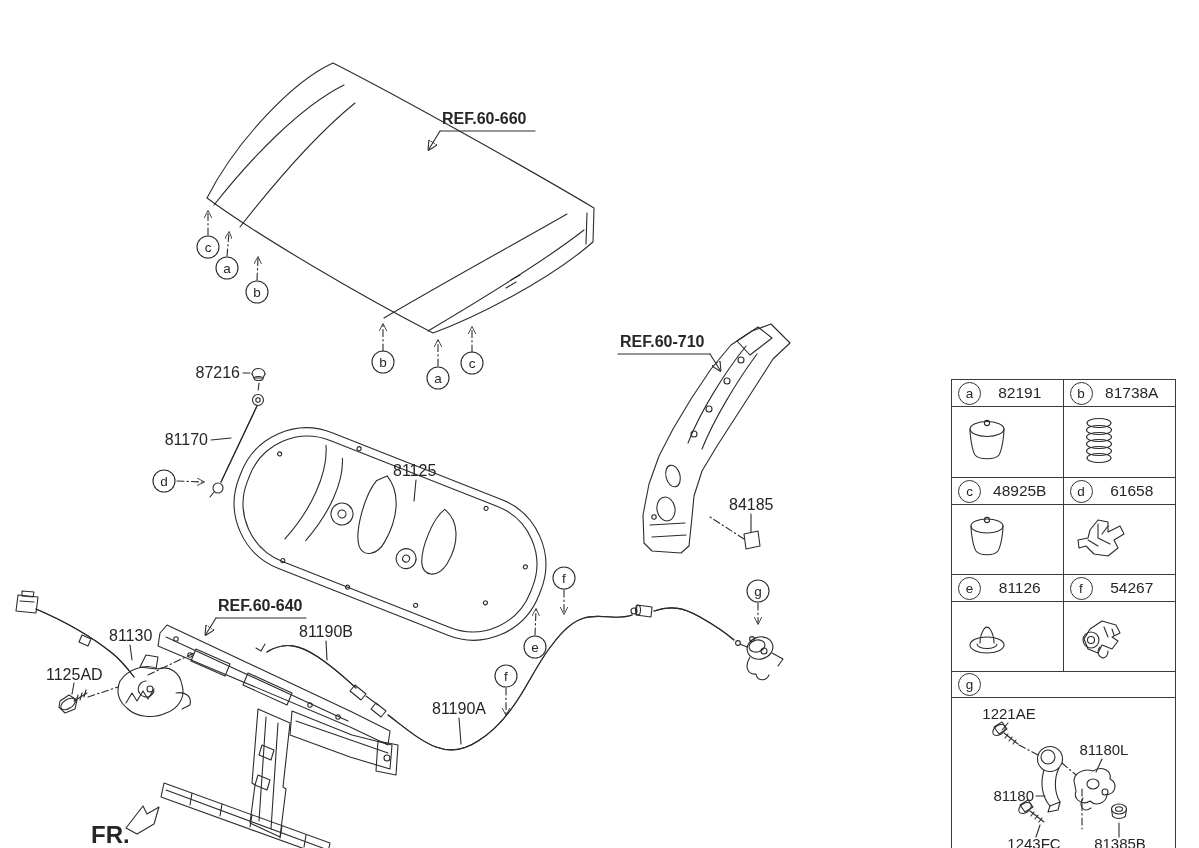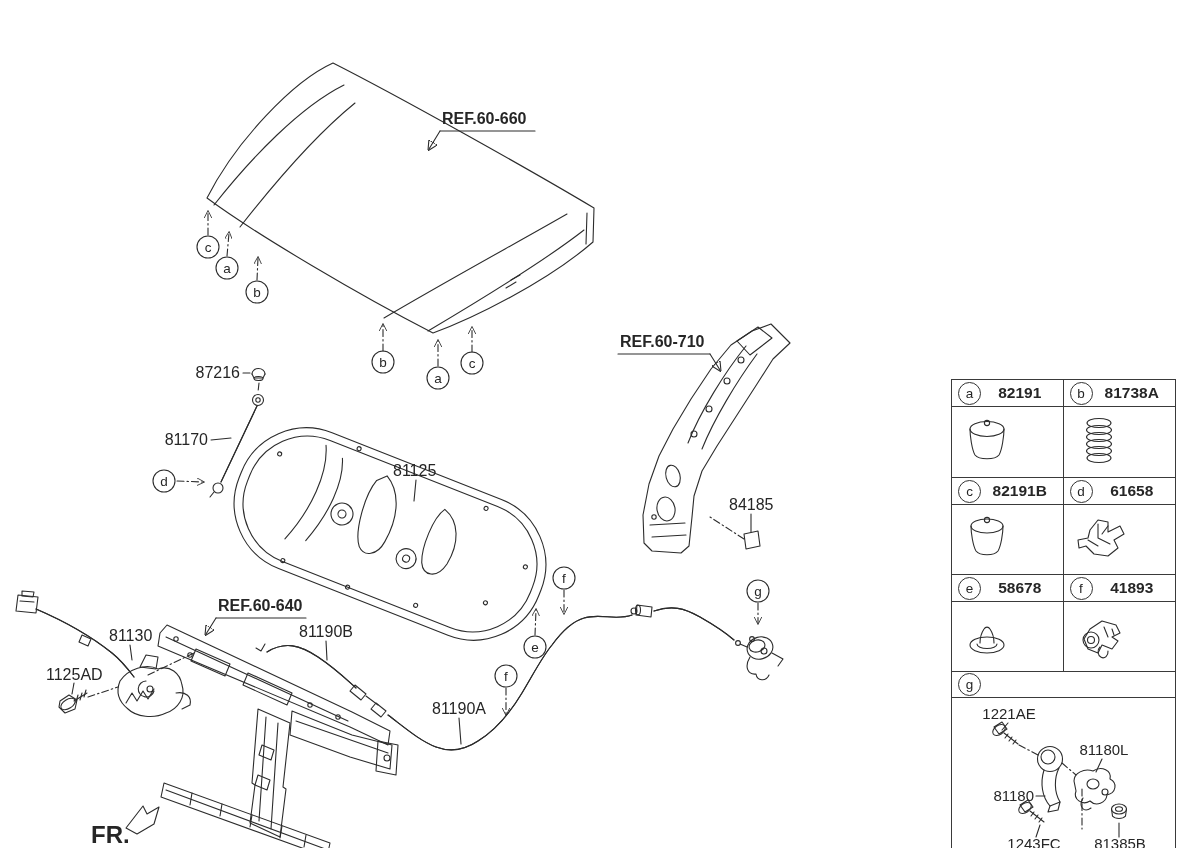--- a/index.html
+++ b/index.html
@@ -26,21 +26,21 @@
   .legend{position:absolute;left:951px;top:334px;width:225px;height:494px;
           border:1.5px solid #3a3a3a;background:#fff;box-sizing:border-box;}
   .lg{display:grid;grid-template-columns:1fr 1fr;
       grid-template-rows:27px 71px 27px 70px 27px 70px 26px 1fr;width:100%;height:100%;}
   .cell{border-bottom:1.3px solid #3a3a3a;display:flex;align-items:center;justify-content:flex-start;
         background:#fff;box-sizing:border-box;min-width:0;min-height:0;}
   .c1{border-right:1.3px solid #3a3a3a;}
   .head{justify-content:flex-start;padding-left:6px;}
   .co{width:21px;height:21px;border:1.2px solid #333;border-radius:50%;flex:none;
       display:flex;align-items:center;justify-content:center;font-size:13.5px;}
-  .pn{flex:1;text-align:center;font-size:15.5px;padding-right:4px;font-weight:bold;}
+  .pn{flex:1;text-align:center;font-size:15.5px;padding-right:4px;}
   .ghead{grid-column:1/3;}
   .gbox{grid-column:1/3;border-bottom:none;padding:0;}
   .icon path,.icon line,.icon circle,.icon ellipse,.icon polyline{
      stroke:#2c2c2c;fill:none;stroke-width:1.1;stroke-linecap:round;stroke-linejoin:round;}
   .gsvg text{fill:#262626;stroke:none;font-size:15px;font-family:"Liberation Sans", sans-serif;}
   .gsvg path,.gsvg line,.gsvg circle,.gsvg ellipse{
      stroke:#2c2c2c;fill:none;stroke-width:1.1;stroke-linecap:round;stroke-linejoin:round;}
 </style>
 </head>
 <body>
@@ -321,21 +321,21 @@
         <ellipse cx="35" cy="32" rx="12.5" ry="4.5"></ellipse>
         <ellipse cx="35" cy="39" rx="12.5" ry="4.5"></ellipse>
         <ellipse cx="35" cy="46" rx="12" ry="4.5"></ellipse>
       </svg>
     </div>
 
     <div class="cell c1 head">
       <span class="co">
             <span>c</span>
           </span>
-      <span class="pn">82191B</span>
+      <span class="pn">48925B</span>
     </div>
     <div class="cell head">
       <span class="co">
             <span>d</span>
           </span>
       <span class="pn">61658</span>
     </div>
     <div class="cell c1">
       <svg class="icon" width="70" height="60" viewBox="0 0 70 60">
         <ellipse cx="35" cy="16" rx="16" ry="7"></ellipse>
@@ -347,27 +347,27 @@
       <svg class="icon" width="70" height="60" viewBox="0 0 70 60">
         <path d="M26 20 L34 10 L44 12 L44 22 L56 16 L60 24 L50 30 L54 38 L44 46 L30 44 L22 36 L15 38 L14 30 L24 28 Z"></path>
         <path d="M34 14 L34 28 L46 34 M44 16 L38 24 M24 30 L34 36"></path>
       </svg>
     </div>
 
     <div class="cell c1 head">
       <span class="co">
             <span>e</span>
           </span>
-      <span class="pn">58678</span>
+      <span class="pn">81126</span>
     </div>
     <div class="cell head">
       <span class="co">
             <span>f</span>
           </span>
-      <span class="pn">41893</span>
+      <span class="pn">54267</span>
     </div>
     <div class="cell c1">
       <svg class="icon" width="70" height="60" viewBox="0 0 70 60">
         <ellipse cx="35" cy="38" rx="17" ry="8"></ellipse>
         <path d="M25 37 a10 4.5 0 0 0 20 0"></path>
         <path d="M28 36 C28 29 30 25 32 22 C33.5 19.5 36.5 19.5 38 22 C40 25 42 29 42 36"></path>
       </svg>
     </div>
     <div class="cell">
       <svg class="icon" width="70" height="60" viewBox="0 0 70 60">

